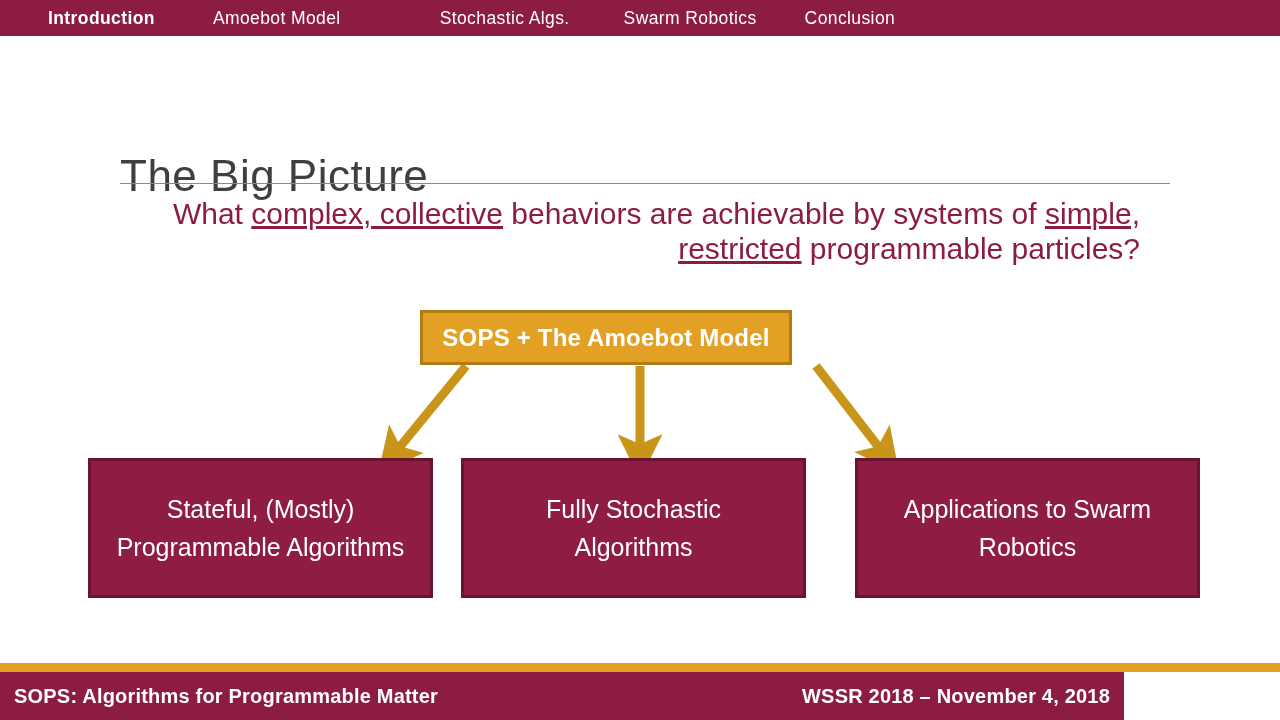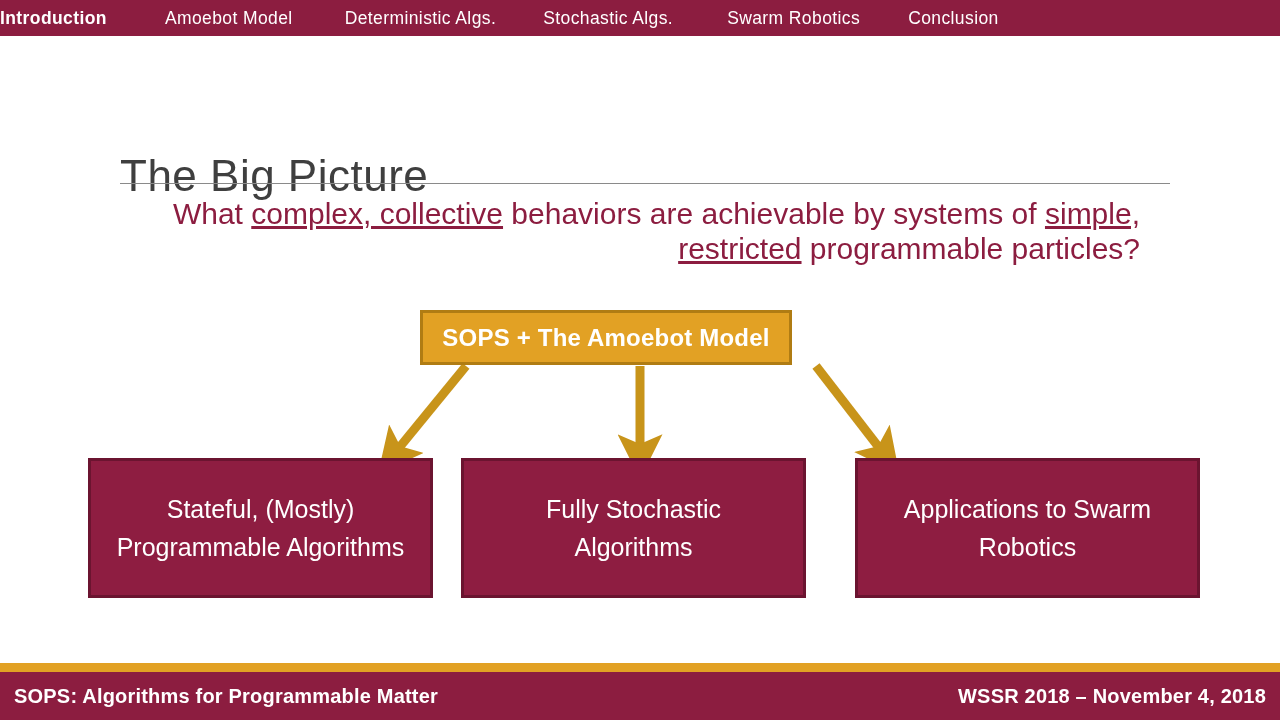--- a/index.html
+++ b/index.html
@@ -20,20 +20,21 @@
     position: absolute;
     left: 0;
     top: 0;
     width: 1280px;
     height: 36px;
     background: #8C1D40;
     display: flex;
     align-items: center;
     justify-content: flex-start;
     box-sizing: border-box;
+    padding-left: 48px;
   }
   .nav-item {
     color: #ffffff;
     font-size: 17.5px;
     letter-spacing: 0.4px;
     white-space: nowrap;
     font-weight: 400;
     line-height: 36px;
   }
   .nav-item.active {
@@ -131,21 +132,20 @@
   #leaf-box-2 { left: 855px; }
 </style>
 </head>
 <body>
 
 <div id="nav-bar">
   <span class="nav-item active">Introduction</span>
   <span class="nav-spacer-1"></span>
   <span class="nav-item">Amoebot Model</span>
   <span class="nav-spacer-2"></span>
-  <span class="nav-item">Deterministic Algs.</span>
   <span class="nav-spacer-3"></span>
   <span class="nav-item">Stochastic Algs.</span>
   <span class="nav-spacer-4"></span>
   <span class="nav-item">Swarm Robotics</span>
   <span class="nav-spacer-5"></span>
   <span class="nav-item">Conclusion</span>
 </div>
 
 <div id="slide-title">The Big Picture</div>
 <div id="title-rule"></div>
@@ -180,16 +180,16 @@
 </div>
 
 <div class="node-box leaf-box" id="leaf-box-2">
   <div>
     <span>Applications to Swarm</span><br>
     <span>Robotics</span>
   </div>
 </div>
 
 <div style="position:absolute;left:0;top:663px;width:1280px;height:9px;background:#E2A124;"></div>
-<div style="position:absolute;left:0;top:672px;width:1280px;height:48px;background:#8C1D40;display:flex;align-items:center;justify-content:space-between;box-sizing:border-box;padding:0 14px;">
+<div style="position:absolute;left:0;top:672px;width:1124px;height:48px;background:#8C1D40;display:flex;align-items:center;justify-content:space-between;box-sizing:border-box;padding:0 14px;">
   <span style="color:#ffffff;font-size:20px;font-weight:bold;letter-spacing:0.2px;">SOPS: Algorithms for Programmable Matter</span>
   <span style="color:#ffffff;font-size:20px;font-weight:bold;letter-spacing:0.2px;">WSSR 2018 – November 4, 2018</span>
 </div>
 
 </body></html>

